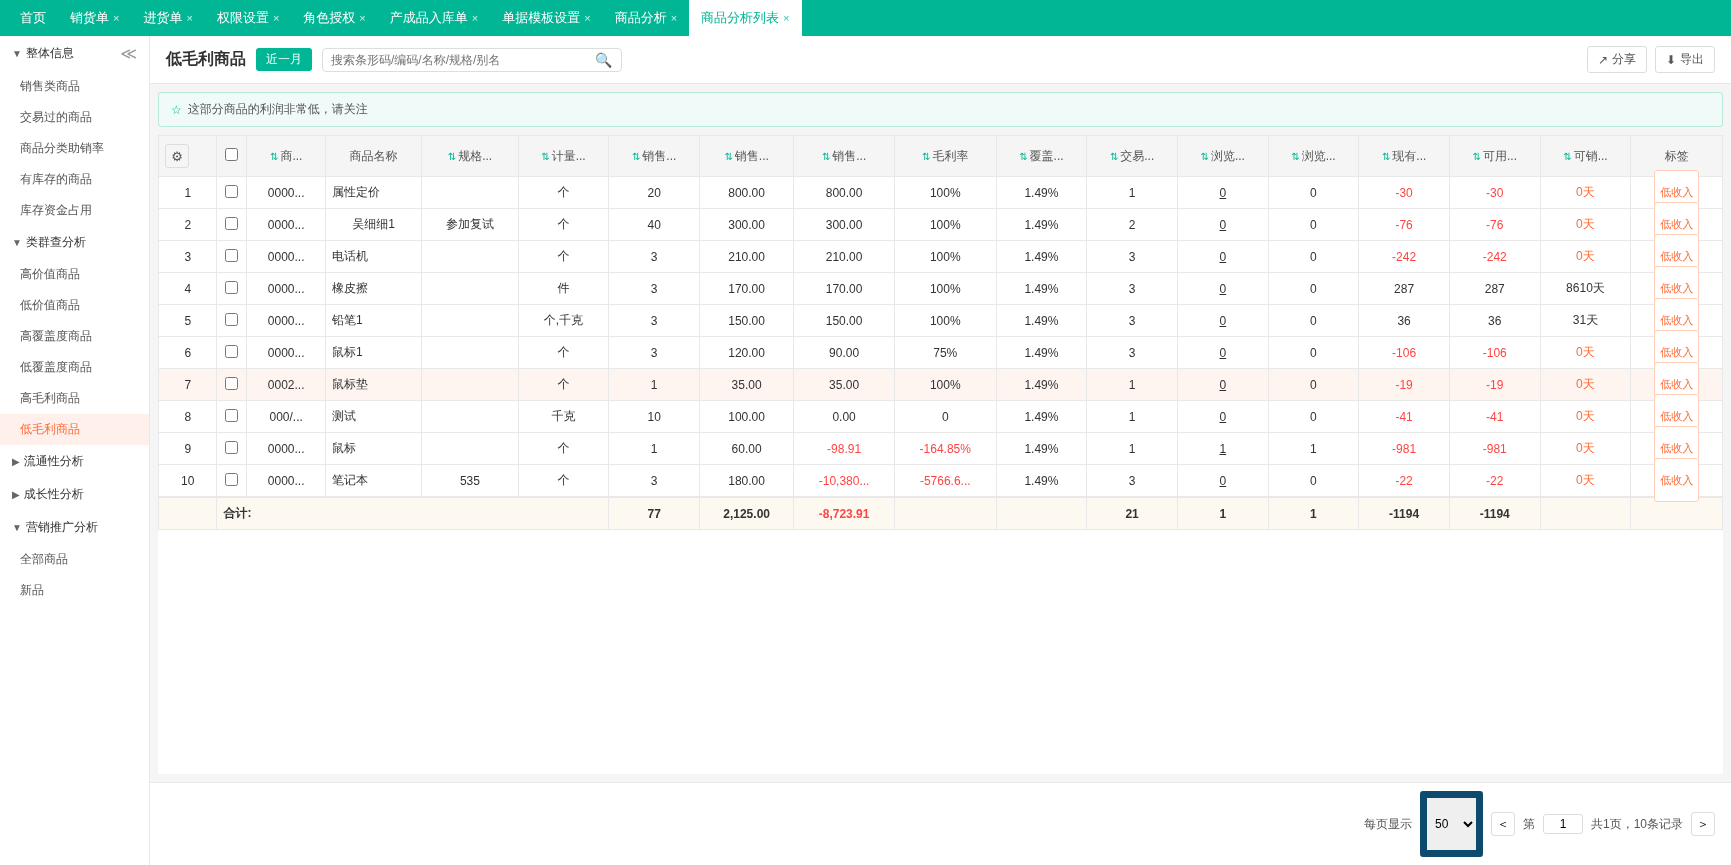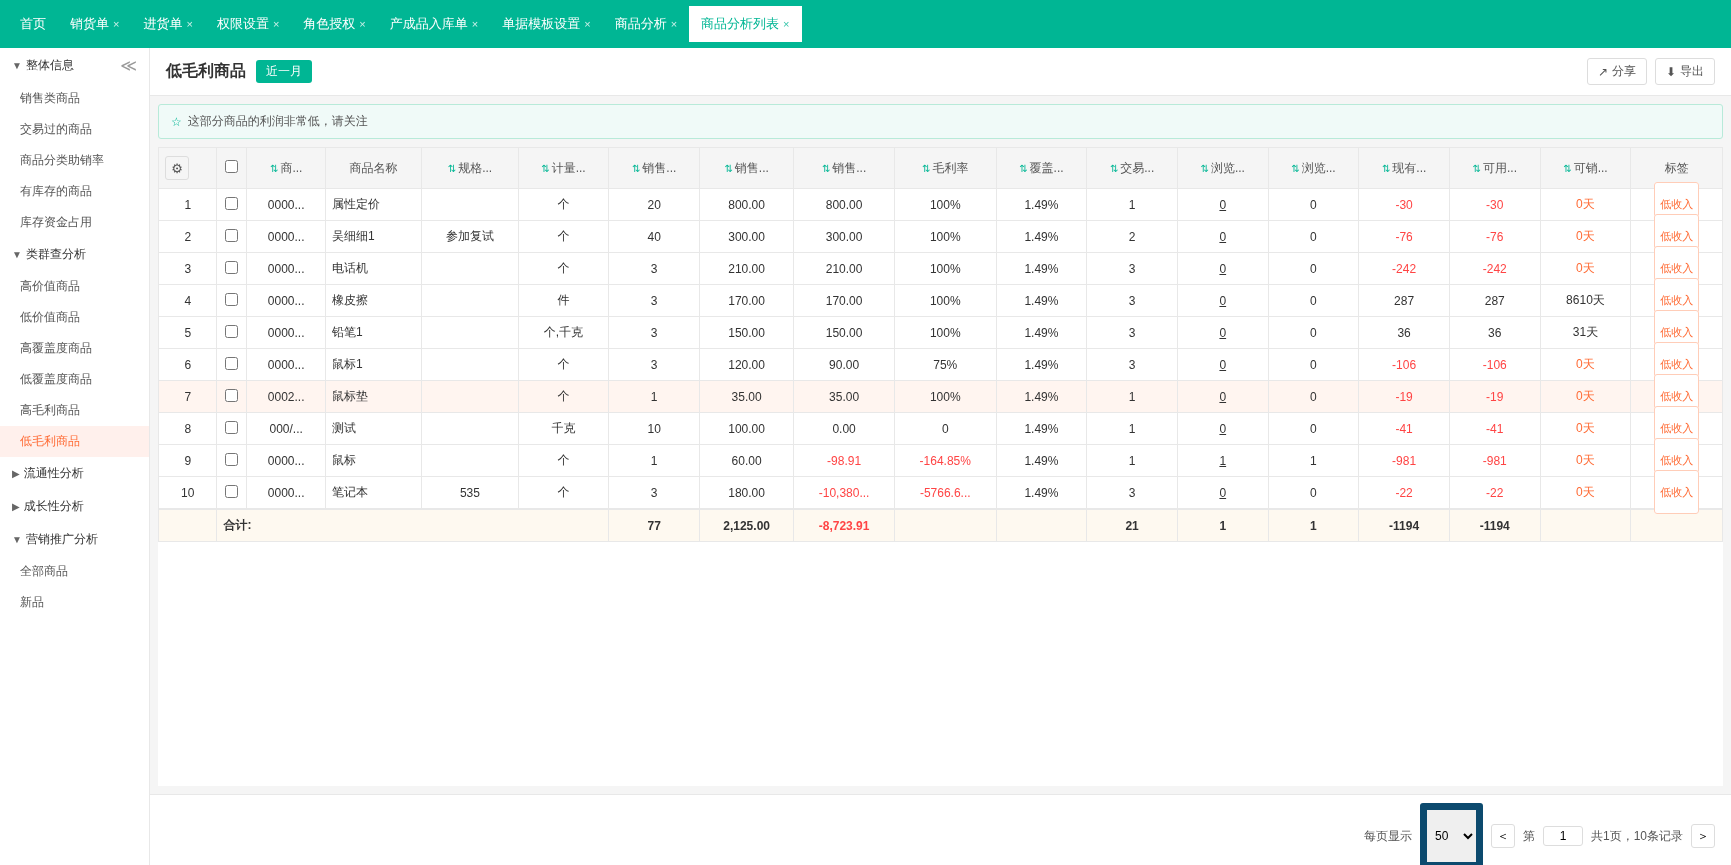--- a/index.html
+++ b/index.html
@@ -3,21 +3,21 @@
   <meta charset="utf-8">
   <style>
     * { box-sizing: border-box; margin: 0; padding: 0; }
     body { font-family: 'Microsoft YaHei', Arial, sans-serif; font-size: 12px; background: #f5f5f5; color: #333; }
     
     
     .top-nav {
       background: #00b694;
       display: flex;
       align-items: center;
-      height: 48px;
+      height: 36px;
       padding: 0 8px;
     }
     .top-nav .nav-item {
       color: #fff;
       padding: 0 12px;
       height: 36px;
       display: flex;
       align-items: center;
       cursor: pointer;
       font-size: 13px;
@@ -343,20 +343,24 @@
     </div>
     <div class="sidebar-item">全部商品</div>
     <div class="sidebar-item">新品</div>
   </aside>
 
   <div class="content-area">
 
     <div class="page-header">
       <h1 class="page-title">低毛利商品</h1>
       <button class="time-filter-btn">近一月</button>
+      <div class="search-box">
+        <input type="text" placeholder="搜索条形码/编码/名称/规格/别名" style="">
+        <span class="search-icon">🔍</span>
+      </div>
       <div class="header-actions">
         <button class="header-btn">
           <span>↗</span>
           <span>分享</span>
         </button>
         <button class="header-btn">
           <span>⬇</span>
           <span>导出</span>
         </button>
       </div>
@@ -413,21 +417,21 @@
               <td>0</td>
               <td class="text-red">-30</td>
               <td class="text-red">-30</td>
               <td class="text-orange">0天</td>
               <td><span class="tag-low-income">低收入</span></td>
             </tr>
             <tr>
               <td>2</td>
               <td class="checkbox-cell"><input type="checkbox" style=""></td>
               <td>0000...</td>
-              <td style="text-align:left; cursor:pointer; color:#333;">吴细细1</td>
+              <td style="text-align:center; cursor:pointer; color:#333;">吴细细1</td>
               <td>参加复试</td>
               <td>个</td>
               <td>40</td>
               <td>300.00</td>
               <td class="">300.00</td>
               <td class="">100%</td>
               <td>1.49%</td>
               <td>2</td>
               <td><span class="text-underline">0</span></td>
               <td>0</td>

